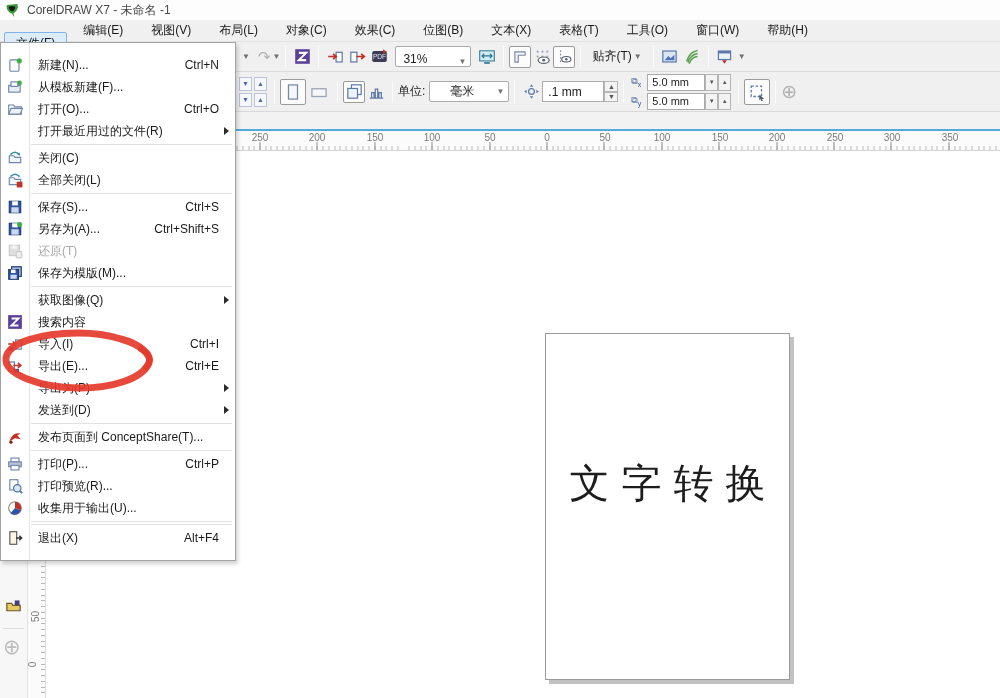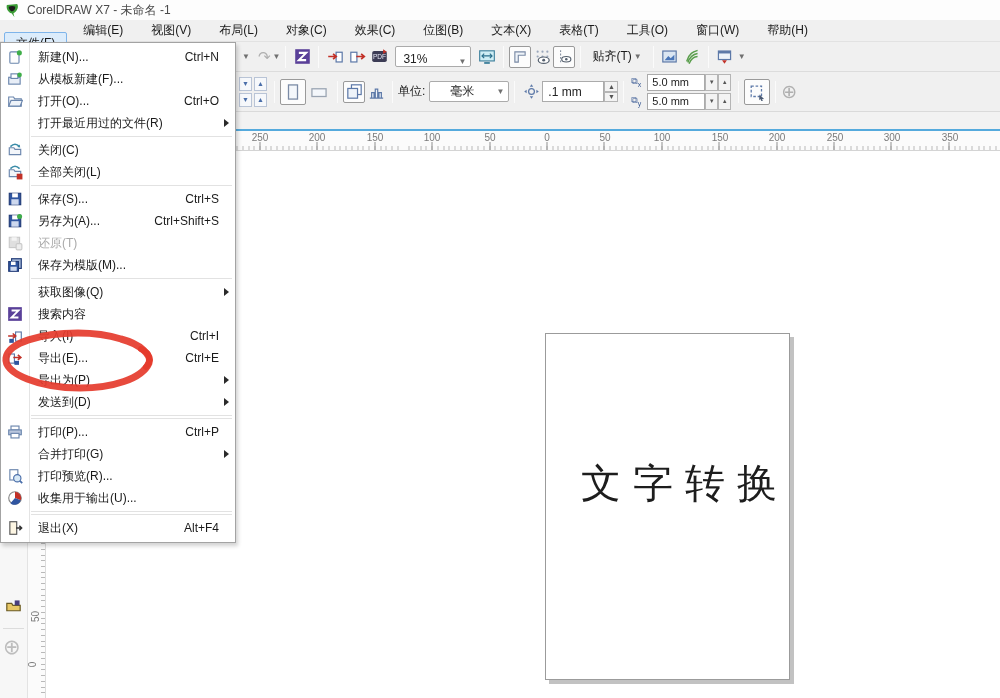--- a/index.html
+++ b/index.html
@@ -82,28 +82,28 @@
   .toolbox .plus { font-size:21px; color:#bdbdbd; }
   .vruler { position:absolute; left:28px; top:0; width:18px; height:547px; background:#fbfbfb;
     border-right:1px solid #dcdcdc; }
   .vruler .ticks { position:absolute; right:0; top:0; width:4px; height:100%;
     background:repeating-linear-gradient(0deg, transparent 0 4.74px, #b9b9b9 4.74px 5.74px); }
   .vruler .rlabel { position:absolute; left:2px; transform:rotate(-90deg);
     font-size:10px; color:#7a7a7a; }
 
   .page { position:absolute; left:545px; top:182px; width:245px; height:347px;
     background:#fff; border:1px solid #9b9b9b; box-shadow:4px 4px 0 0 #c2c2c2; }
-  .page-text { position:absolute; left:0; top:122px; width:100%; text-align:right;
+  .page-text { position:absolute; left:0; top:122px; width:100%; text-align:center;
     font-family:Liberation Mono, monospace; font-size:40px; color:#1d1d1d;
     letter-spacing:12px; text-indent:12px; white-space:nowrap; }
 
   
   .file-menu { position:absolute; left:0; top:42px; width:236px;
     background:#fff; border:1px solid #a3a3a3; box-shadow:2px 3px 4px rgba(0,0,0,.18);
-    padding:3px 0; z-index:20; }
+    padding:11px 0; z-index:20; }
   .file-menu::before { content:""; position:absolute; left:28px; top:0; bottom:0; width:1px; background:#e4e4e4; }
   .menu-item { position:relative; height:22px; display:flex; align-items:center; padding-left:37px; font-size:12px; color:#1a1a1a; }
   .menu-item .mi-icon { position:absolute; left:6px; top:3px; width:16px; height:16px; }
   .menu-item .mi-shortcut { margin-left:auto; padding-right:16px; color:#1a1a1a; }
   .menu-item.disabled { color:#a9a9a9; }
   .menu-item.disabled .mi-icon { opacity:.45; filter:grayscale(1); }
   .menu-item .sub-arrow { display:none; }
   .menu-item.has-sub .sub-arrow { display:block; position:absolute; right:6px; top:7px;
     width:0; height:0; border-left:5px solid #2a2a2a; border-top:4px solid transparent; border-bottom:4px solid transparent; }
   .menu-sep { height:1px; background:#e2e2e2; margin:2px 3px 2px 30px; }
@@ -510,36 +510,39 @@
       <span class="mi-shortcut"></span>
       <span class="sub-arrow"></span>
     </div>
       <div class="menu-item has-sub">
       <span class="mi-icon"></span>
       <span>发送到(D)</span>
       <span class="mi-shortcut"></span>
       <span class="sub-arrow"></span>
     </div>
       <div class="menu-sep"></div>
+      <div class="menu-item">
+      <span class="mi-icon"><svg width="16" height="16" viewBox="0 0 14 14">
+            <path d="M2 11 Q5 2 12 4 L9 5.5 L12 9 L7 8 Z" fill="#c23128"></path>
+            <circle cx="3.5" cy="11.5" r="1.4" fill="#7a1d17"></circle>
+          </svg></span>
+      <span>发布页面到 ConceptShare(T)...</span>
+      <span class="mi-shortcut"></span>
+
+    </div>
       <div class="menu-sep"></div>
       <div class="menu-item">
       <span class="mi-icon"><svg width="16" height="16" viewBox="0 0 14 14">
             <rect x="3.5" y="1.8" width="7" height="3.4" fill="#fff" stroke="#6b86ad"></rect>
             <rect x="1.5" y="5.2" width="11" height="4.2" fill="#b9c6dd" stroke="#6b86ad"></rect>
             <rect x="3.5" y="8.2" width="7" height="4" fill="#fff" stroke="#6b86ad"></rect>
           </svg></span>
       <span>打印(P)...</span>
       <span class="mi-shortcut">Ctrl+P</span>
 
-    </div>
-      <div class="menu-item has-sub">
-      <span class="mi-icon"></span>
-      <span>合并打印(G)</span>
-      <span class="mi-shortcut"></span>
-      <span class="sub-arrow"></span>
     </div>
       <div class="menu-item">
       <span class="mi-icon"><svg width="16" height="16" viewBox="0 0 14 14">
             <rect x="2.5" y="1.5" width="7" height="9" fill="#fff" stroke="#6b86ad"></rect>
             <circle cx="9" cy="9" r="3.2" fill="#d7e8f6" stroke="#4a6ea9"></circle>
             <line x1="11.3" y1="11.3" x2="13.3" y2="13.3" stroke="#4a6ea9" stroke-width="1.5"></line>
           </svg></span>
       <span>打印预览(R)...</span>
       <span class="mi-shortcut"></span>
 

